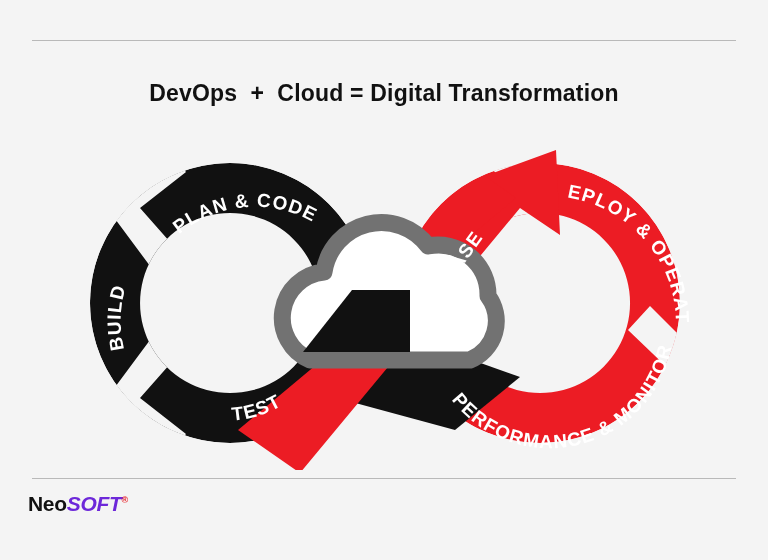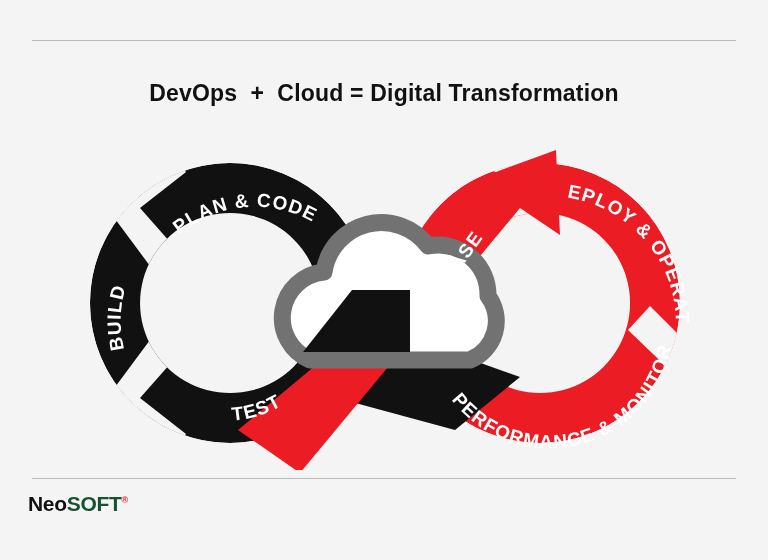--- a/index.html
+++ b/index.html
@@ -32,21 +32,21 @@
   .diagram{
     position:absolute;left:0;top:130px;width:768px;height:340px;
   }
   .diagram svg{display:block;width:768px;height:340px;}
 
   .logo{
     position:absolute;left:28px;top:492px;
     font-size:21px;font-weight:bold;letter-spacing:-.3px;
     color:#111111;white-space:nowrap;
   }
-  .logo .soft{color:#14532d;}
+  .logo .soft{color:#6d28d9;font-style:italic;}
   .logo .reg{font-size:9px;vertical-align:super;color:#e8262d;font-weight:bold;}
 
   .band-label{
     font-family:"Liberation Sans", sans-serif;
     font-weight:bold;
     fill:#ffffff;
     letter-spacing:1.1px;
   }
 </style>
 </head>

